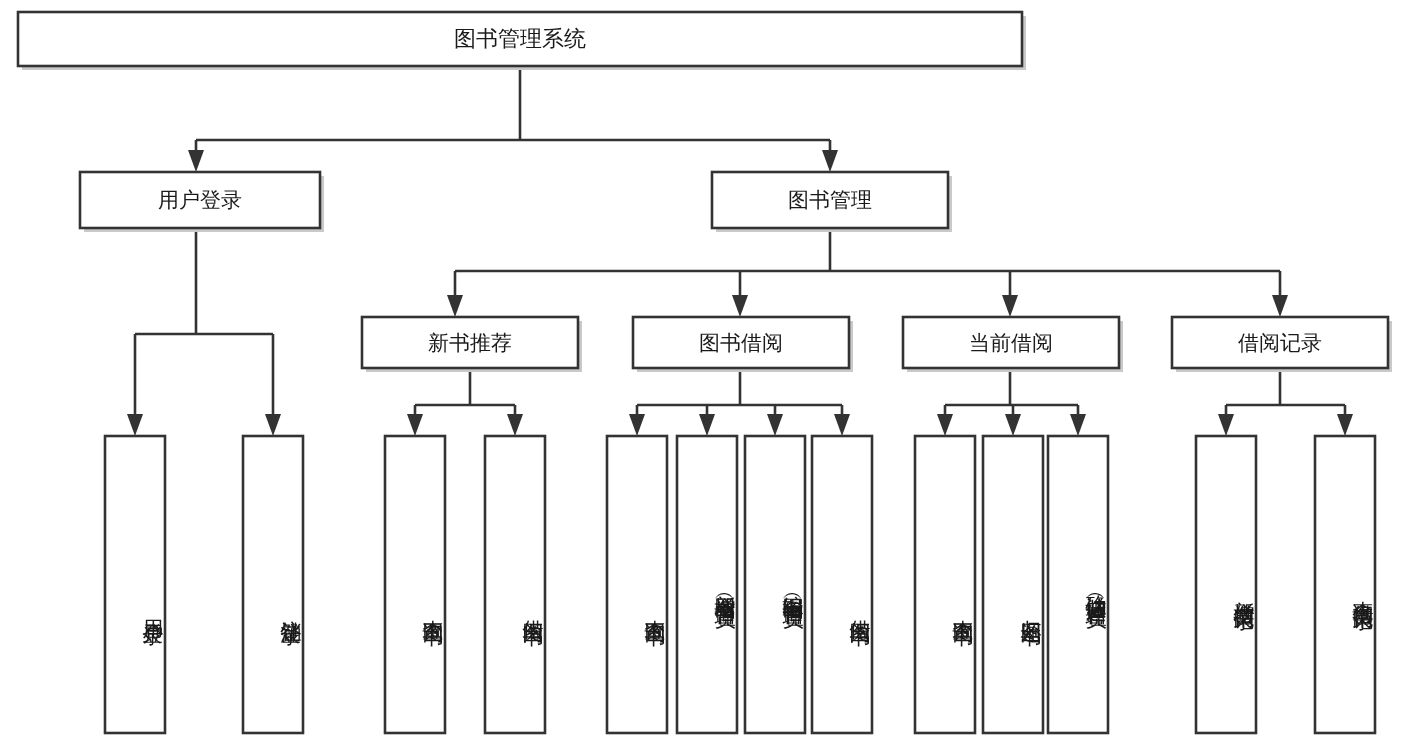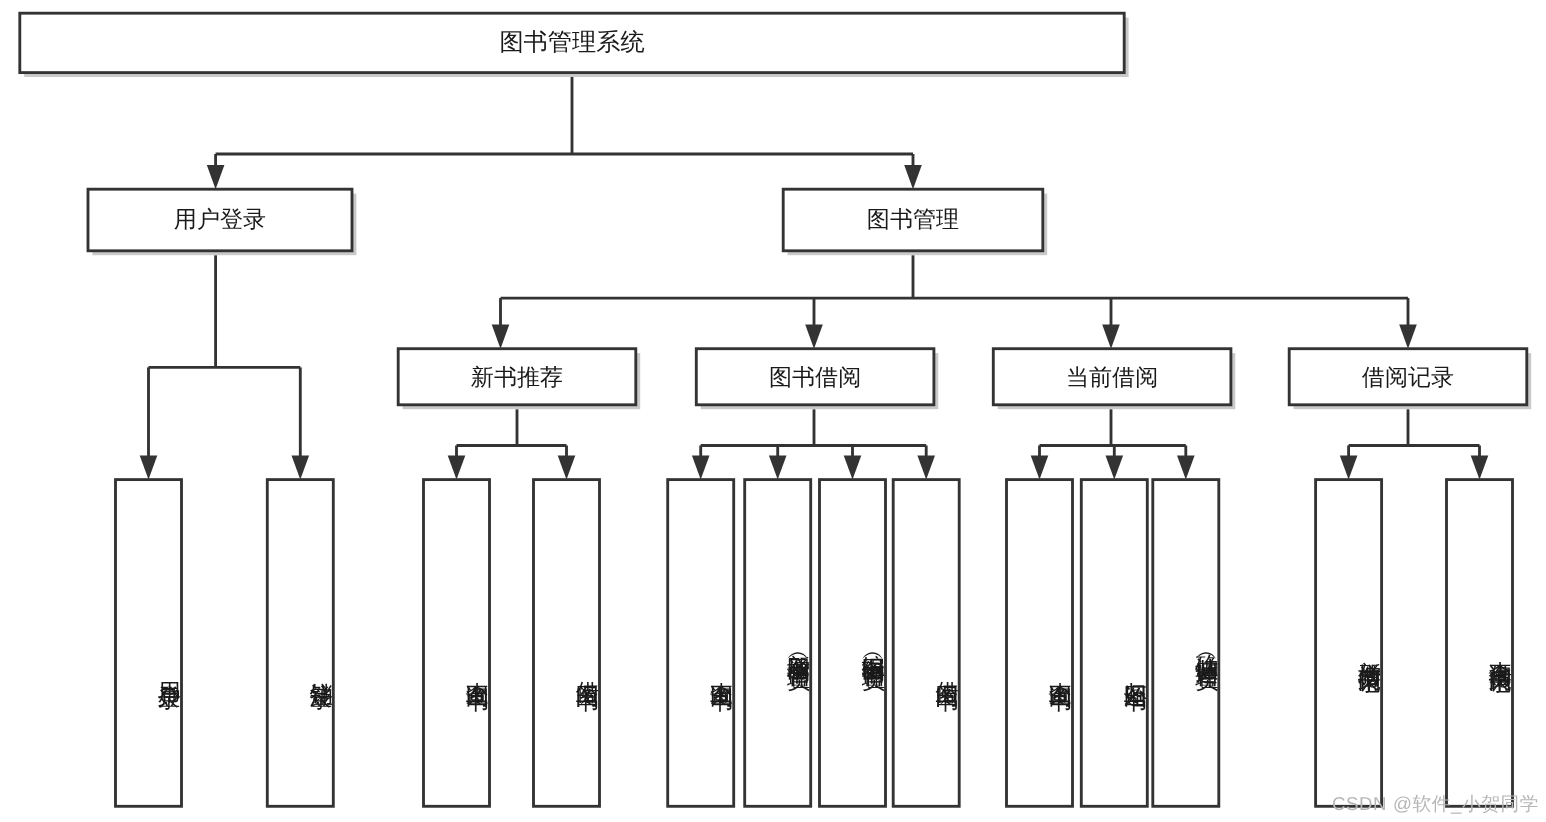--- a/index.html
+++ b/index.html
@@ -229,14 +229,13 @@
   <div class="leaf-label-wrap" style="left:745px; top:443px; width:60px; height:288px;">编辑图书（管理员）</div>
   <div class="leaf-label-wrap" style="left:812px; top:487px; width:60px; height:240px;">借阅图书</div>
 
   <div class="leaf-label-wrap" style="left:915px; top:487px; width:60px; height:240px;">查询图书</div>
   <div class="leaf-label-wrap" style="left:983px; top:487px; width:60px; height:240px;">归还图书</div>
   <div class="leaf-label-wrap" style="left:1048px; top:443px; width:60px; height:288px;">确认归还（管理员）</div>
 
   <div class="leaf-label-wrap" style="left:1196px; top:455px; width:60px; height:270px;">新增借阅记录</div>
   <div class="leaf-label-wrap" style="left:1315px; top:455px; width:60px; height:270px;">查询借阅记录</div>
 
-  <div class="watermark">CSDN @软件_小贺同学</div>
 </div>
 
 </body></html>

